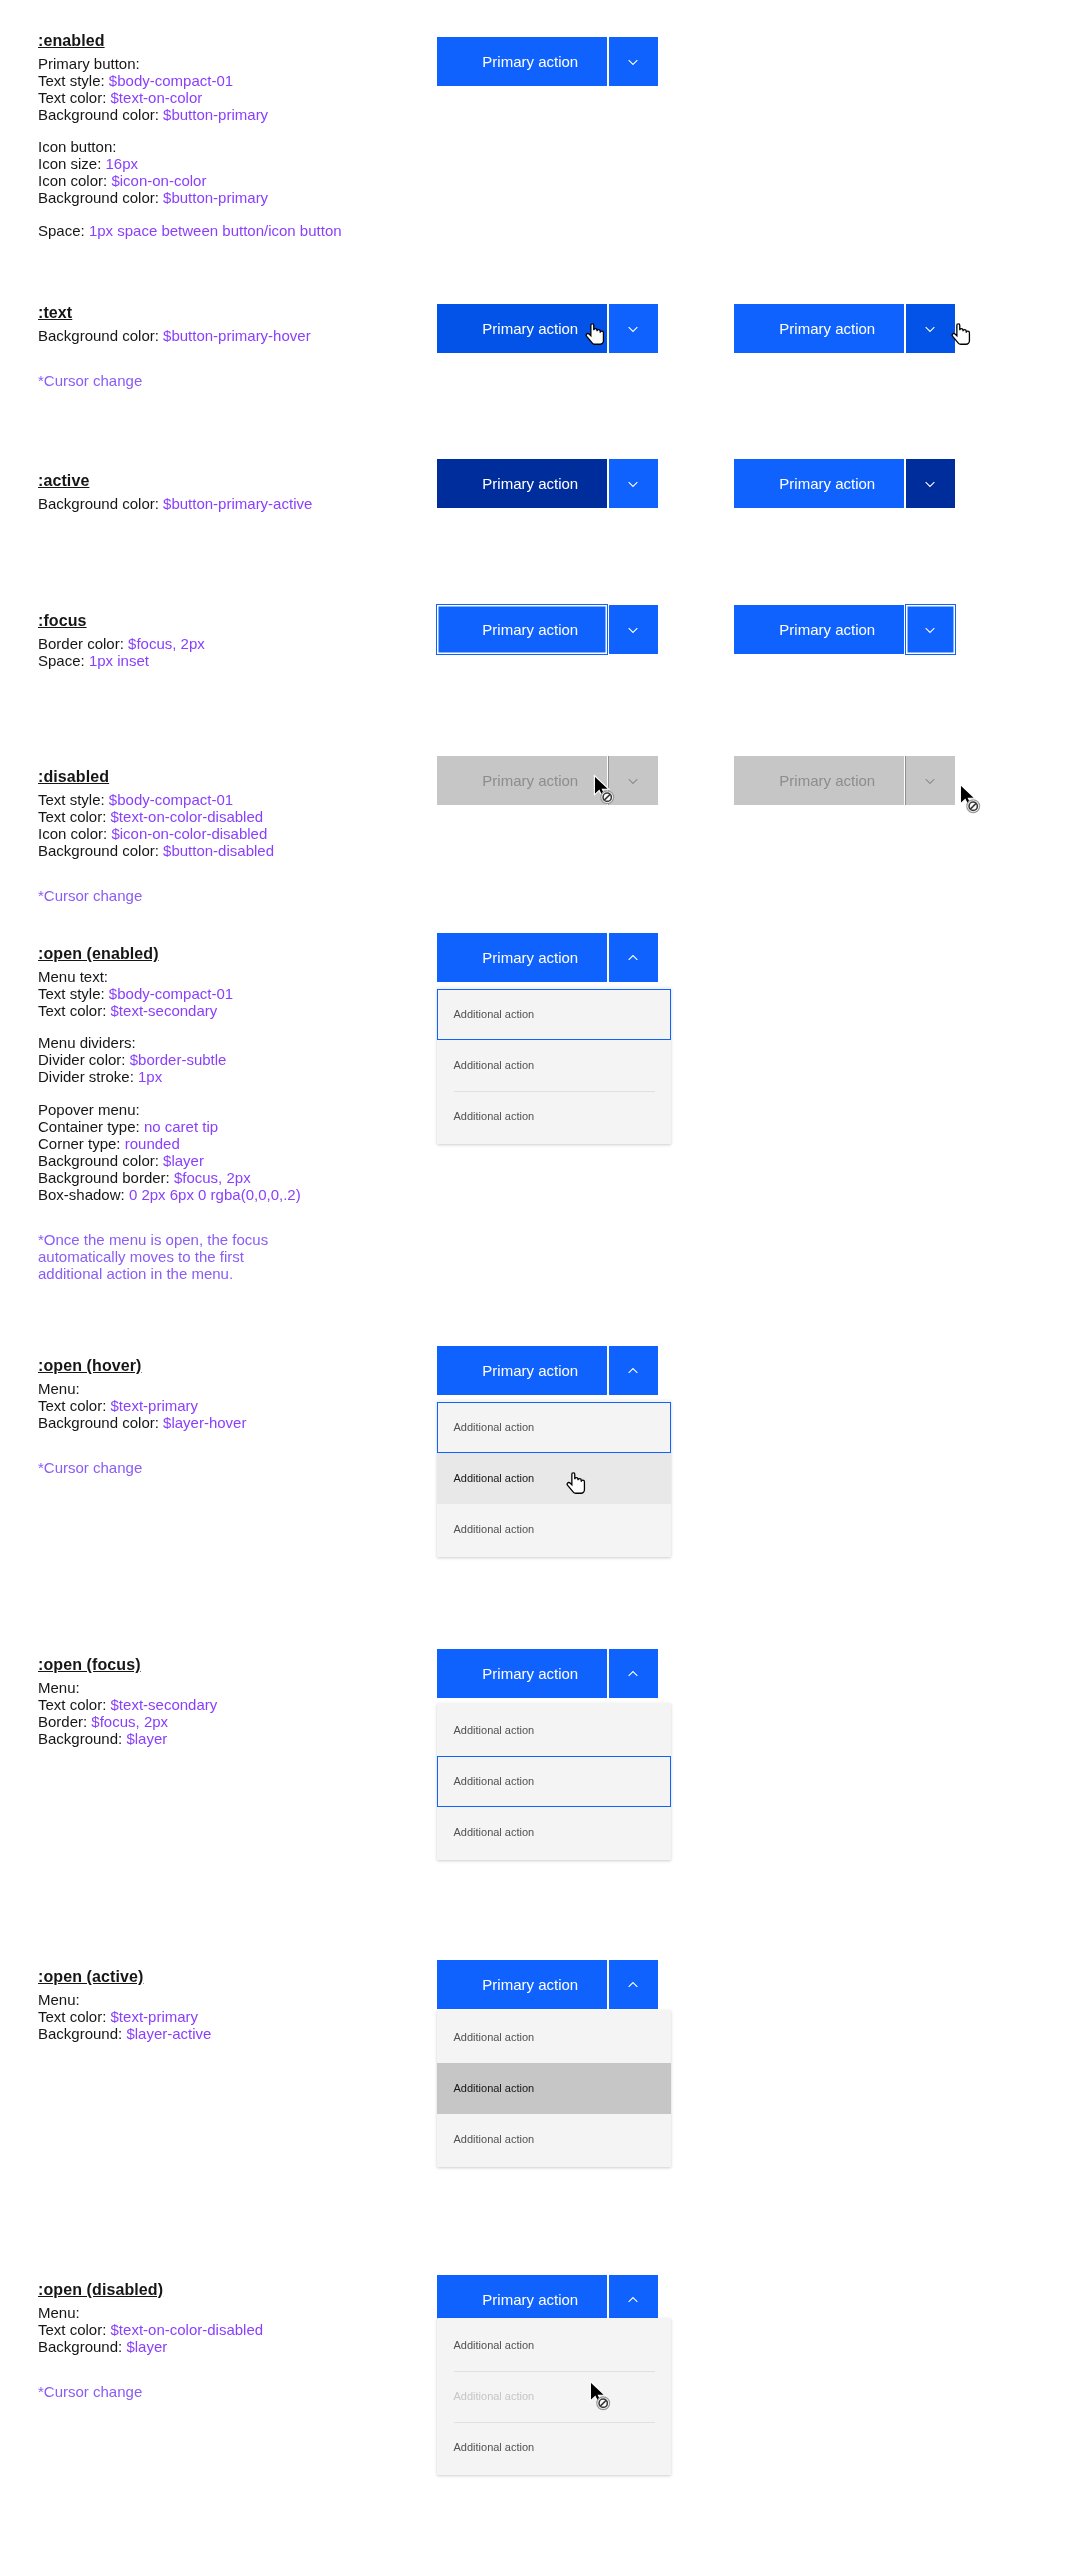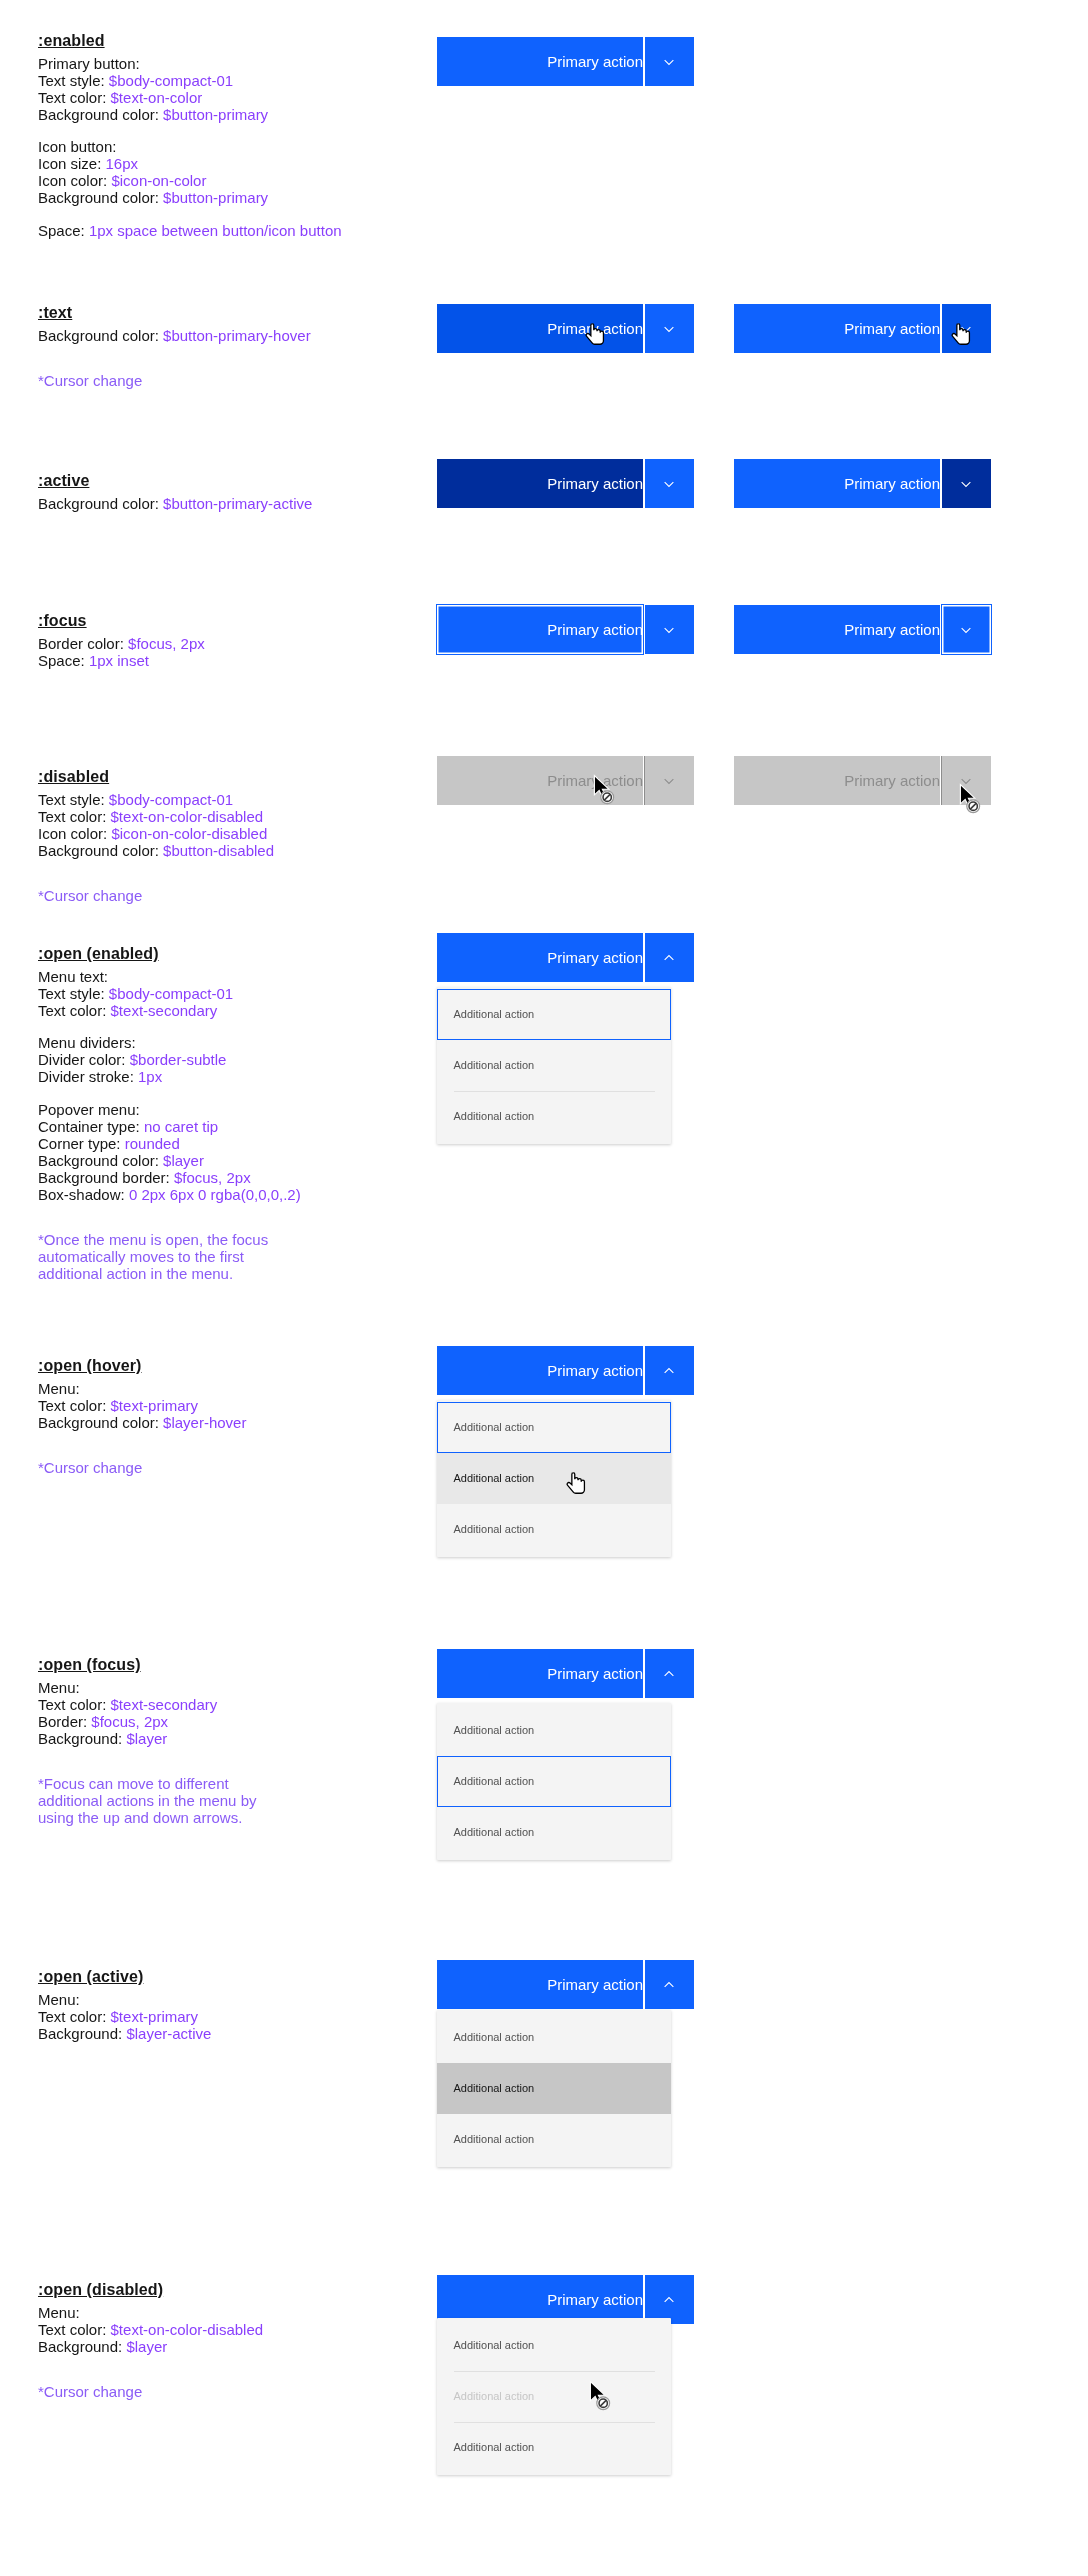--- a/index.html
+++ b/index.html
@@ -35,28 +35,28 @@
     color: #8b5cf6;
     margin-top: 28px;
     max-width: 216px;
     white-space: normal;
   }
   .spec .note.wide { max-width: 242px; }
 
   
   .btn-group { position: absolute; display: flex; align-items: flex-start; }
   .btn-group .main-btn {
-    width: 206px;
+    width: 170px;
     height: 49px;
     background: #0f62fe;
     color: #ffffff;
     font-size: 15px;
     line-height: 49px;
     padding-left: 16.5px;
-    text-align: right;
+    text-align: center;
     border: none;
     position: relative;
     white-space: nowrap;
   }
   .btn-group .icon-btn {
     width: 49px;
     height: 49px;
     background: #0f62fe;
     margin-left: 1.5px;
     position: relative;
@@ -325,21 +325,20 @@
       <path d="M9 2c-1.2 0-2 1-2 2v13l-2.2-2.1c-.9-.9-2.3-.8-3.1.1-.7.8-.7 2 .1 2.8l7 8.4c.7.9 1.8 1.4 3 1.4h6.6c2.3 0 4.2-1.9 4.2-4.2V13.3c0-1.1-.9-2-2-2s-2 .9-2 2v-1.8c0-1.1-.9-2-2-2s-2 .9-2 2v-1.2c0-1.1-.9-2-2-2s-2 .9-2 2V4c0-1-.8-2-2-2z" fill="#fff" stroke="#000" stroke-width="1.6"></path>
     </svg>
 </div>
 
 <div class="spec" style="top:1655px">
   <div class="state-title">:open (focus)</div>
   <div class="line"><span>Menu:</span></div>
   <div class="line"><span>Text color: </span><span class="tok">$text-secondary</span></div>
   <div class="line"><span>Border: </span><span class="tok">$focus, 2px</span></div>
   <div class="line"><span>Background: </span><span class="tok">$layer</span></div>
-  <div class="note wide">*Focus can move to different additional actions in the menu by using the up and down arrows.</div>
 </div>
 
 <div class="btn-group" style="left:437px; top:1649px">
   <button class="main-btn">Primary action</button>
   <div class="icon-btn">
     <svg width="15.5" height="15.5" viewBox="0 0 16 16">
         <path d="M3.5 10 L8 5.5 L12.5 10" fill="none" stroke="#ffffff" stroke-width="1.1"></path>
       </svg>
   </div>
 </div>

